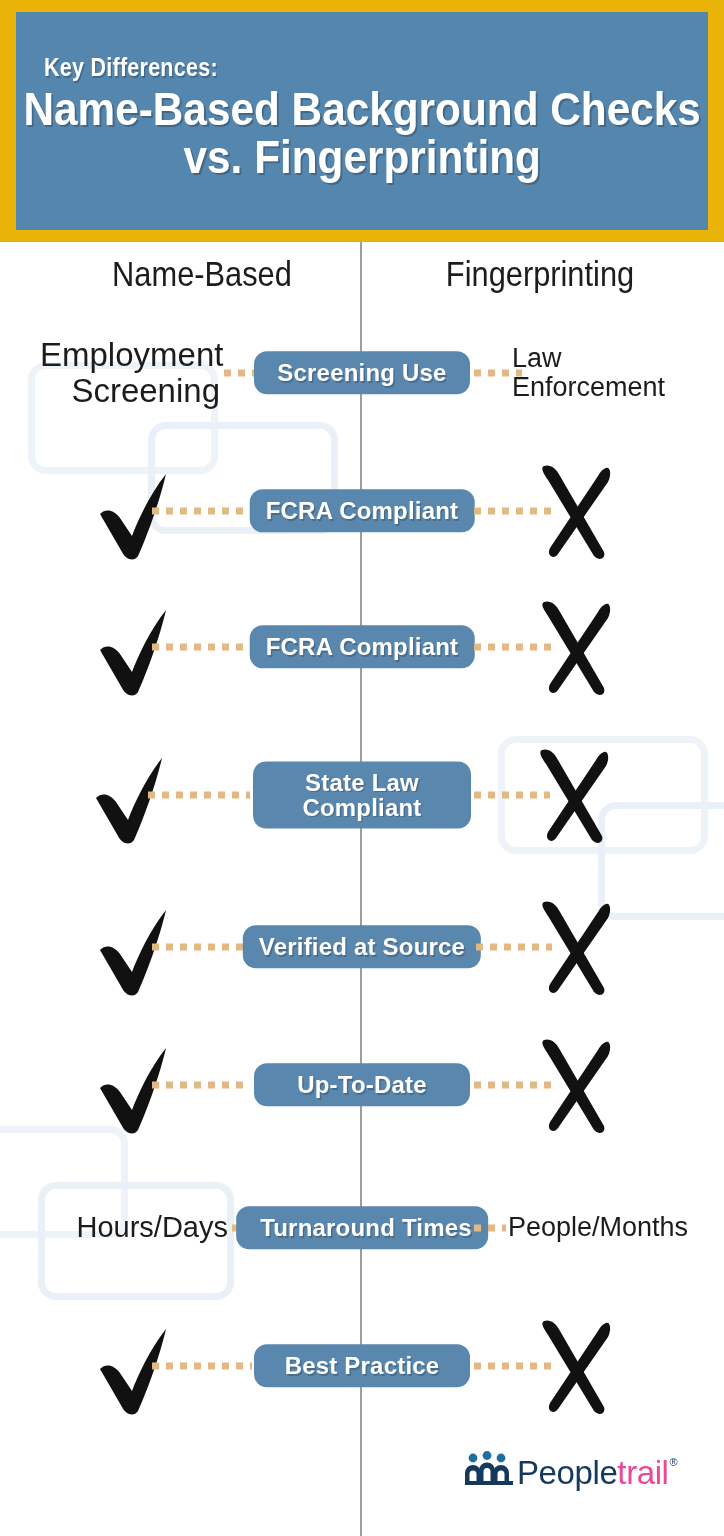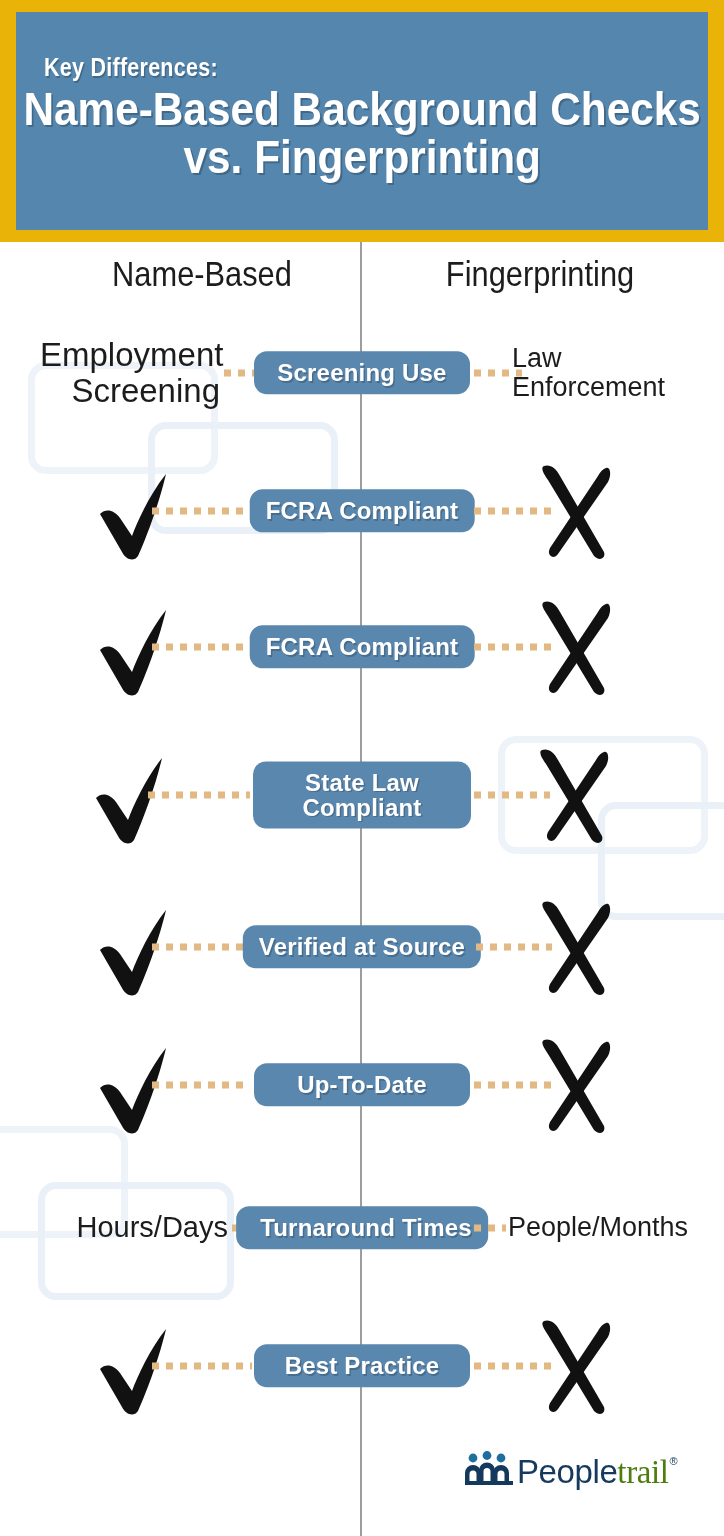--- a/index.html
+++ b/index.html
@@ -186,21 +186,21 @@
   .logo-type {
     font-family: "Liberation Sans", sans-serif;
     font-size: 33px;
     line-height: 1;
     color: #163a5f;
     letter-spacing: -0.4px;
     position: relative;
     top: 2px;
   }
   .logo-type .b { font-weight: normal; }
-  .logo-type .t { font-weight: normal; color: #4d7c0f; font-family: Liberation Serif, serif; }
+  .logo-type .t { font-weight: normal; color: #ec4899; }
   .logo-reg {
     font-size: 11px;
     vertical-align: super;
     font-weight: normal;
     position: relative;
     top: -6px;
     left: 1px;
   }
 </style>
 </head>

